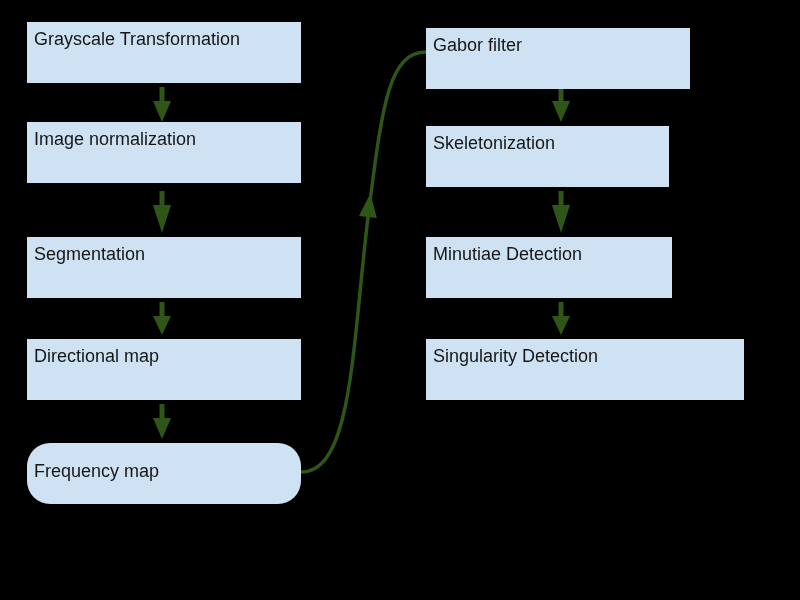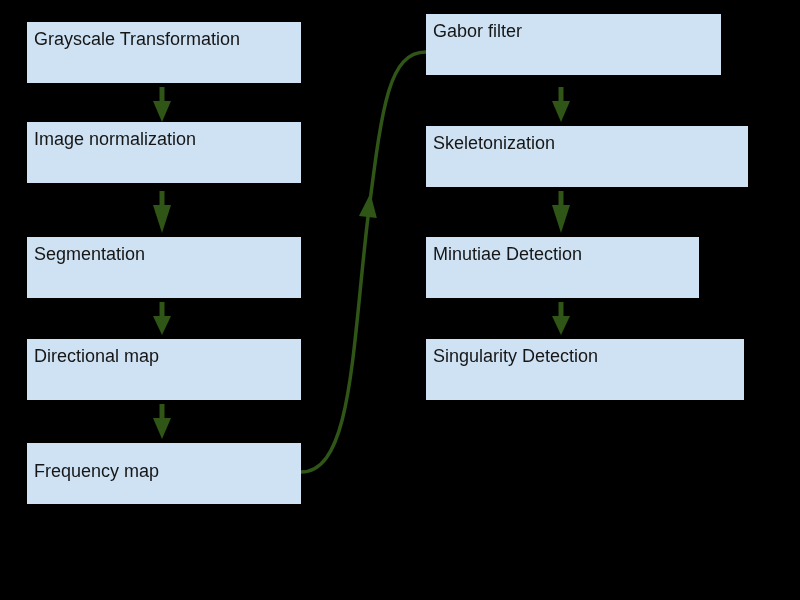--- a/index.html
+++ b/index.html
@@ -22,20 +22,21 @@
     background: var(--node-fill, #cfe2f3);
     color: var(--node-text, #161616);
     font-size: 18px;
     line-height: 1.3;
     padding: 6px 6px 0 7px;
     white-space: nowrap;
     overflow: hidden;
   }
   .node.v-center {
     padding-top: 17px;
+    border-radius: 23px;
   }
   .edge-layer {
     position: absolute;
     left: 0;
     top: 0;
     width: 800px;
     height: 600px;
     pointer-events: none;
   }
   .edge-layer .stem {
@@ -95,18 +96,18 @@
       <polygon class="head" transform="translate(368,216) rotate(6)" points="0,-23 -9,1 9,1"></polygon>
     </g>
   </svg>
 
   <div class="node" style="left:27px;  top:22px;  width:274px">Grayscale Transformation</div>
   <div class="node" style="left:27px;  top:122px; width:274px">Image normalization</div>
   <div class="node" style="left:27px;  top:339px; width:274px">Directional map</div>
   <div class="node" style="left:27px;  top:237px; width:274px">Segmentation</div>
   <div class="node v-center" style="left:27px; top:443px; width:274px">Frequency map</div>
 
-  <div class="node" style="left:426px; top:14px;  width:295px">Gabor filter</div>
-  <div class="node" style="left:426px; top:126px; width:322px">Skeletonization</div>
-  <div class="node" style="left:426px; top:237px; width:273px">Minutiae Detection</div>
+  <div class="node" style="left:426px; top:28px;  width:264px">Gabor filter</div>
+  <div class="node" style="left:426px; top:126px; width:243px">Skeletonization</div>
+  <div class="node" style="left:426px; top:237px; width:246px">Minutiae Detection</div>
   <div class="node" style="left:426px; top:339px; width:318px">Singularity Detection</div>
 
 </div>
 
 </body></html>

